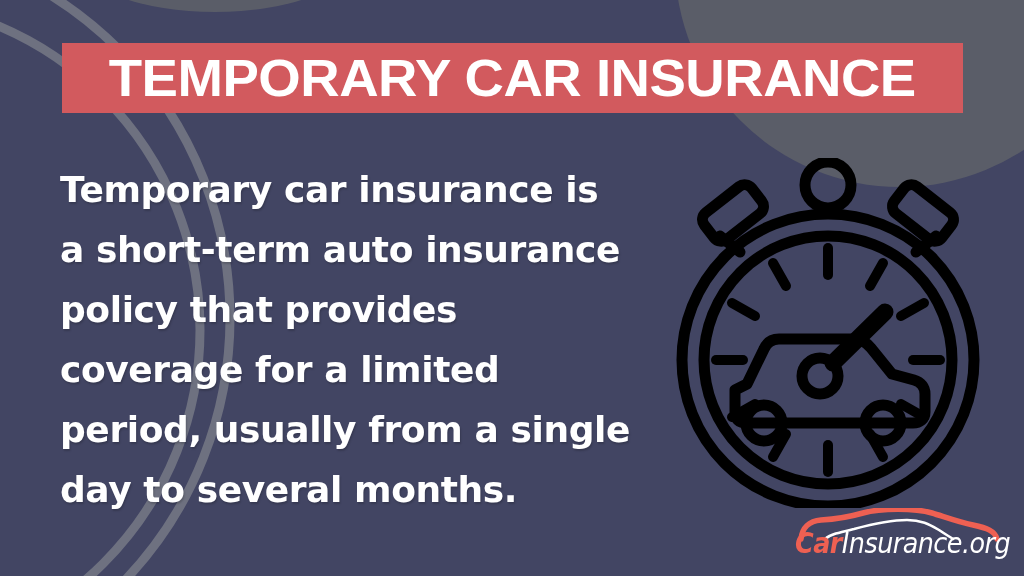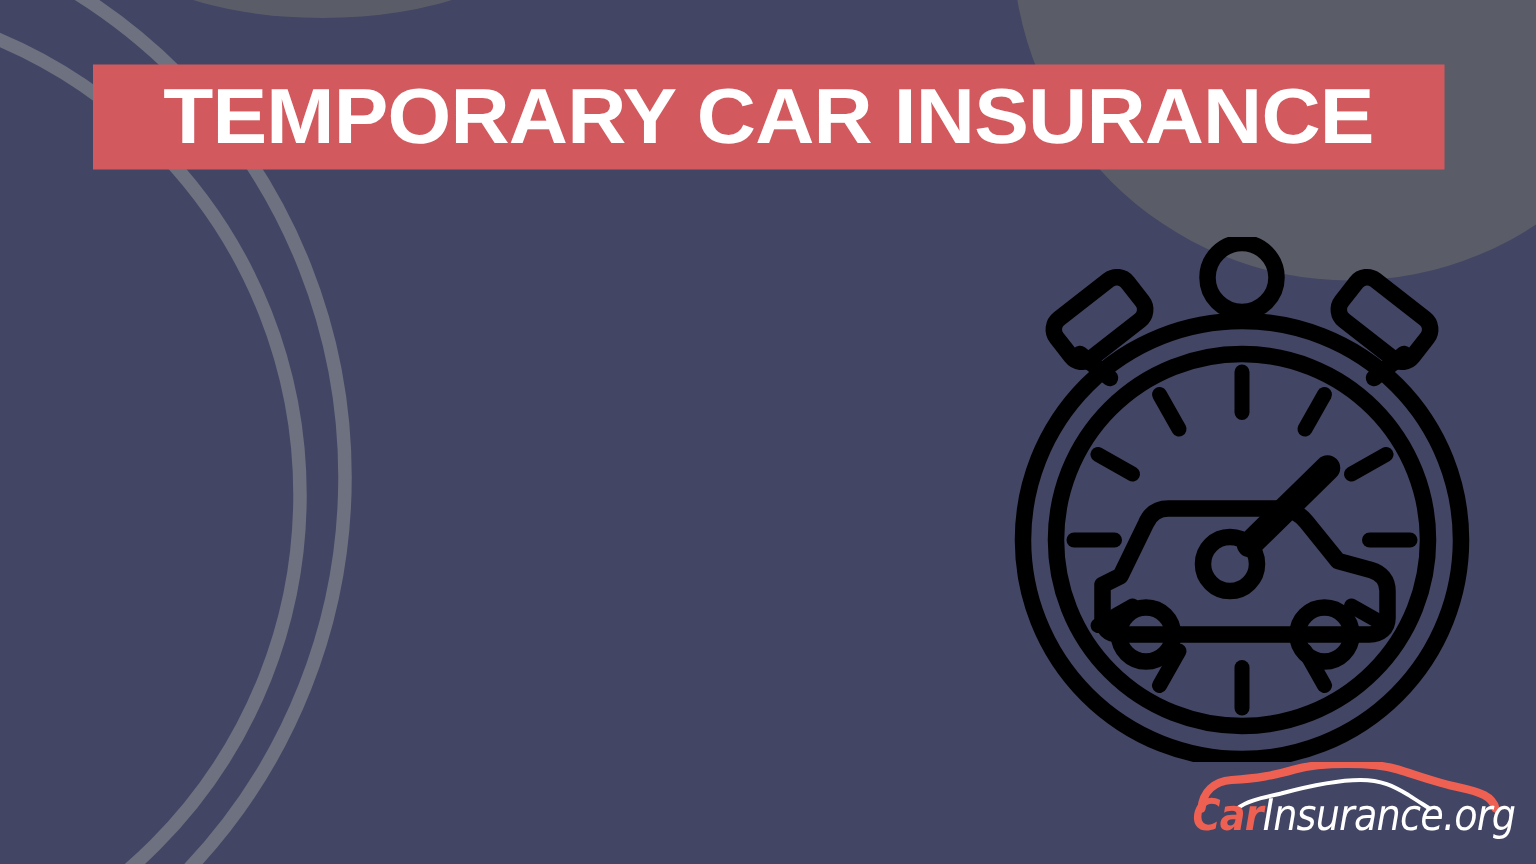--- a/index.html
+++ b/index.html
@@ -120,20 +120,28 @@
     <ellipse cx="215" cy="-40" rx="135" ry="52" fill="#5A5D68"></ellipse>
 
     <circle cx="-130" cy="330" r="330" fill="none" stroke="#6E7180" stroke-width="9"></circle>
     <circle cx="-150" cy="318" r="380" fill="none" stroke="#6E7180" stroke-width="9"></circle>
   </svg>
 
   <div id="title-banner">
     <div id="title-text" style="transform: scaleX(1.05);">TEMPORARY CAR INSURANCE</div>
   </div>
 
+  <div id="body-copy">
+    <div class="body-line">Temporary car insurance is</div>
+    <div class="body-line">a short-term auto insurance</div>
+    <div class="body-line">policy that provides</div>
+    <div class="body-line">coverage for a limited</div>
+    <div class="body-line">period, usually from a single</div>
+    <div class="body-line">day to several months.</div>
+  </div>
 
   <svg id="stopwatch" viewBox="0 0 320 350">
     <g fill="none" stroke="#000000" stroke-width="11" stroke-linecap="round" stroke-linejoin="round">
 
       <circle cx="160" cy="27" r="23"></circle>
 
       <g>
         <rect x="35" y="38" width="60" height="34" rx="9" transform="rotate(-38 65 55)"></rect>
         <path d="M52 78 L72 94" stroke-width="11"></path>
       </g>

